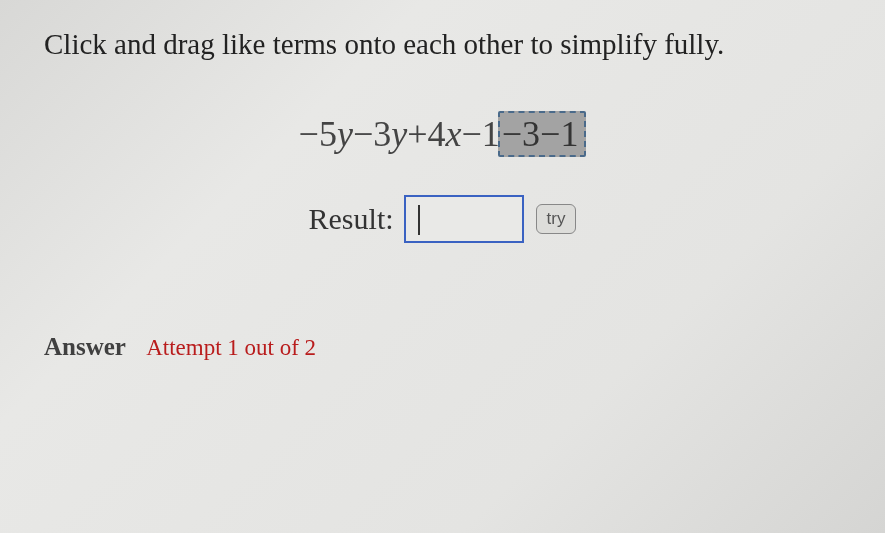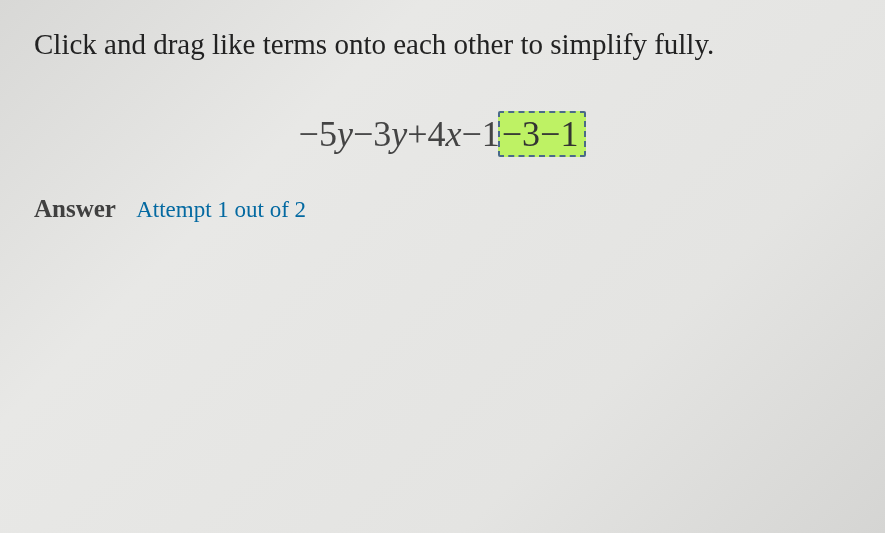--- a/index.html
+++ b/index.html
@@ -7,21 +7,21 @@
     margin: 0;
     padding: 0;
     width: 885px;
     height: 533px;
     font-family: Georgia, 'Times New Roman', serif;
     background: linear-gradient(135deg, #d8d8d6 0%, #e8e8e6 30%, #e4e4e2 70%, #d5d5d3 100%);
     color: #2a2a2a;
     overflow: hidden;
   }
   .page {
-    padding: 28px 34px;
+    padding: 28px 44px;
     width: 100%;
     height: 100%;
     position: relative;
   }
   .instruction {
     font-size: 29px;
     color: #222;
     margin-bottom: 50px;
   }
   .expression-row {
@@ -29,21 +29,21 @@
     font-size: 36px;
     color: #444;
     margin-bottom: 38px;
     font-family: Georgia, serif;
   }
   .expression-row .mathvar {
     font-style: italic;
   }
   .dragged-group {
     display: inline-block;
-    background: #bef264;
+    background: #a3a3a3;
     border: 2px dashed #4a6a8a;
     padding: 0 6px 0 2px;
     color: #333;
     border-radius: 2px;
     margin-left: -2px;
   }
   .result-row {
     text-align: center;
     margin-bottom: 90px;
   }
@@ -86,40 +86,47 @@
   .answer-row {
     font-size: 25px;
     margin-bottom: 48px;
   }
   .answer-label {
     color: #404040;
     font-weight: bold;
     margin-right: 14px;
   }
   .attempt-text {
-    color: #0369a1;
+    color: #b91c1c;
     font-size: 23px;
     text-align: center;
   }
   .footer-msg {
     font-size: 29px;
     color: #2a2a2a;
   }
 </style>
 </head>
 <body>
 
 <div class="page">
 
   <div class="instruction">Click and drag like terms onto each other to simplify fully.</div>
 
   <div class="expression-row">
     <span>−5<span class="mathvar">y</span>−3<span class="mathvar">y</span>+4<span class="mathvar">x</span>−1</span><span class="dragged-group">−3−1</span>
   </div>
 
+  <div class="result-row">
+    <span class="result-label">Result:</span>
+    <span class="result-input">
+      <span class="cursor"></span>
+    </span>
+    <span class="try-button">try</span>
+  </div>
 
   <div class="answer-row">
     <span class="answer-label">Answer</span>
     <span class="attempt-text">Attempt 1 out of 2</span>
   </div>
 
 
 </div>
 
 </body></html>

